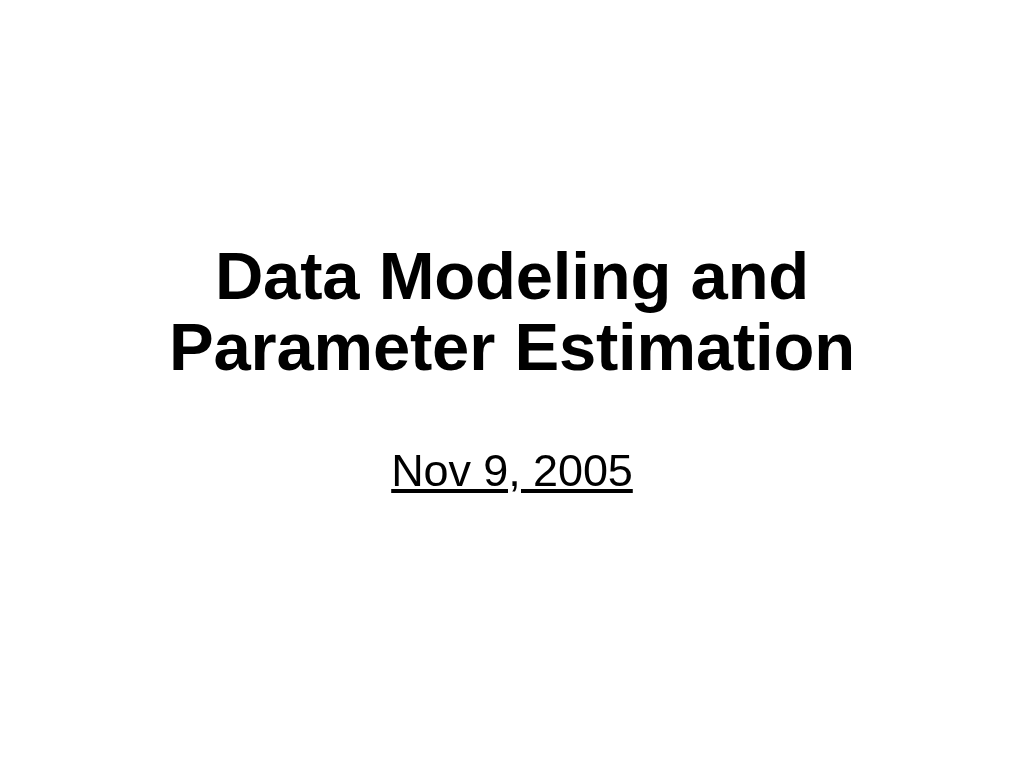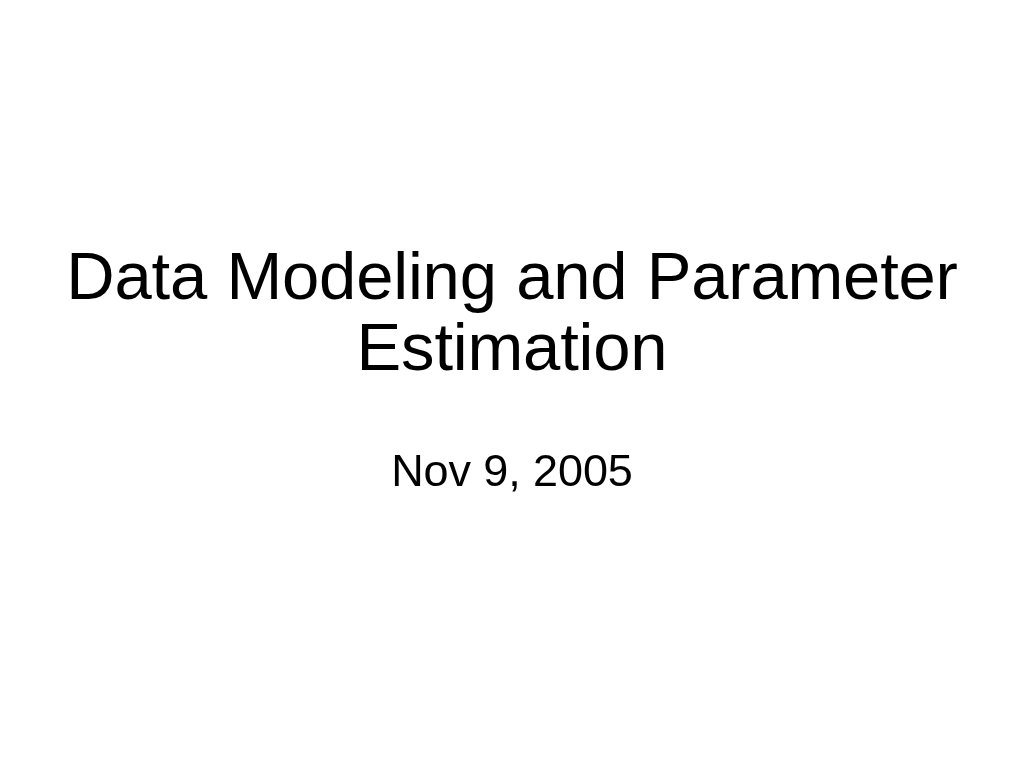--- a/index.html
+++ b/index.html
@@ -28,21 +28,21 @@
     position: absolute;
     left: 62px;
     top: 240px;
     width: 900px;
     text-align: center;
   }
   .title-text {
     display: block;
     font-family: "Liberation Sans", sans-serif;
     font-size: 67px;
-    font-weight: 400;
+    font-weight: 700;
     line-height: 71px;
     letter-spacing: -0.2px;
     color: #000000;
     white-space: normal;
     word-spacing: 1px;
   }
 
   
   .subtitle-block {
     position: absolute;
@@ -52,20 +52,21 @@
     text-align: center;
   }
   .subtitle-line {
     display: block;
     font-family: "Liberation Sans", sans-serif;
     font-size: 45px;
     font-weight: 400;
     line-height: 66px;
     letter-spacing: -0.1px;
     color: #000000;
+    text-decoration: underline;
   }
 </style>
 </head>
 <body>
 
 <div class="slide">
 
   <div class="title-block">
     <span class="title-text">Data Modeling and Parameter Estimation</span>
   </div>

